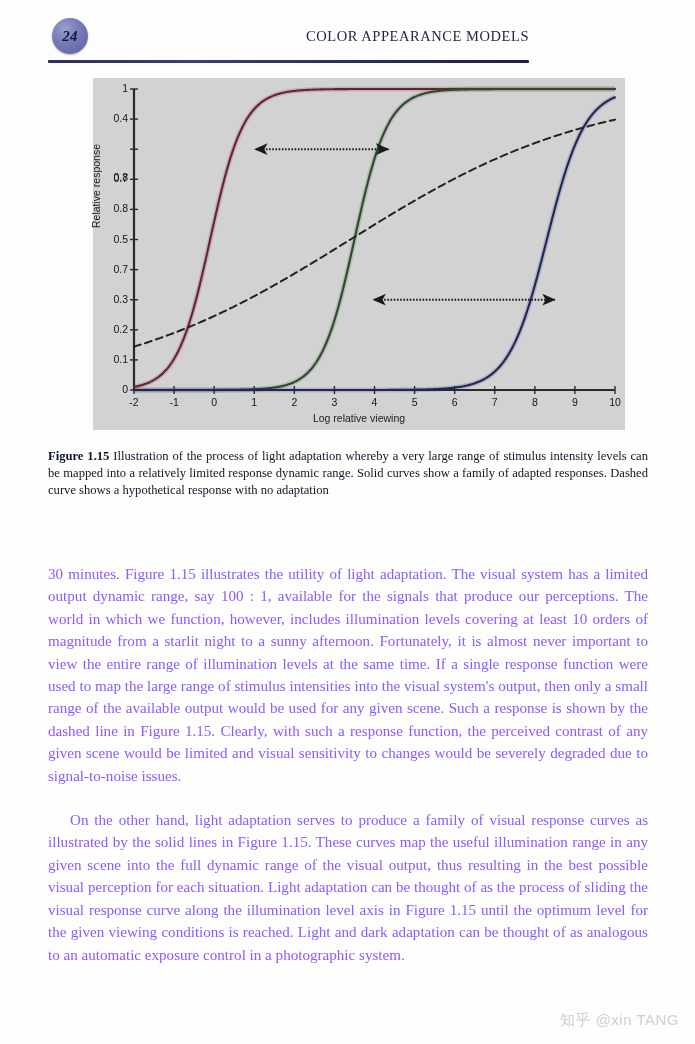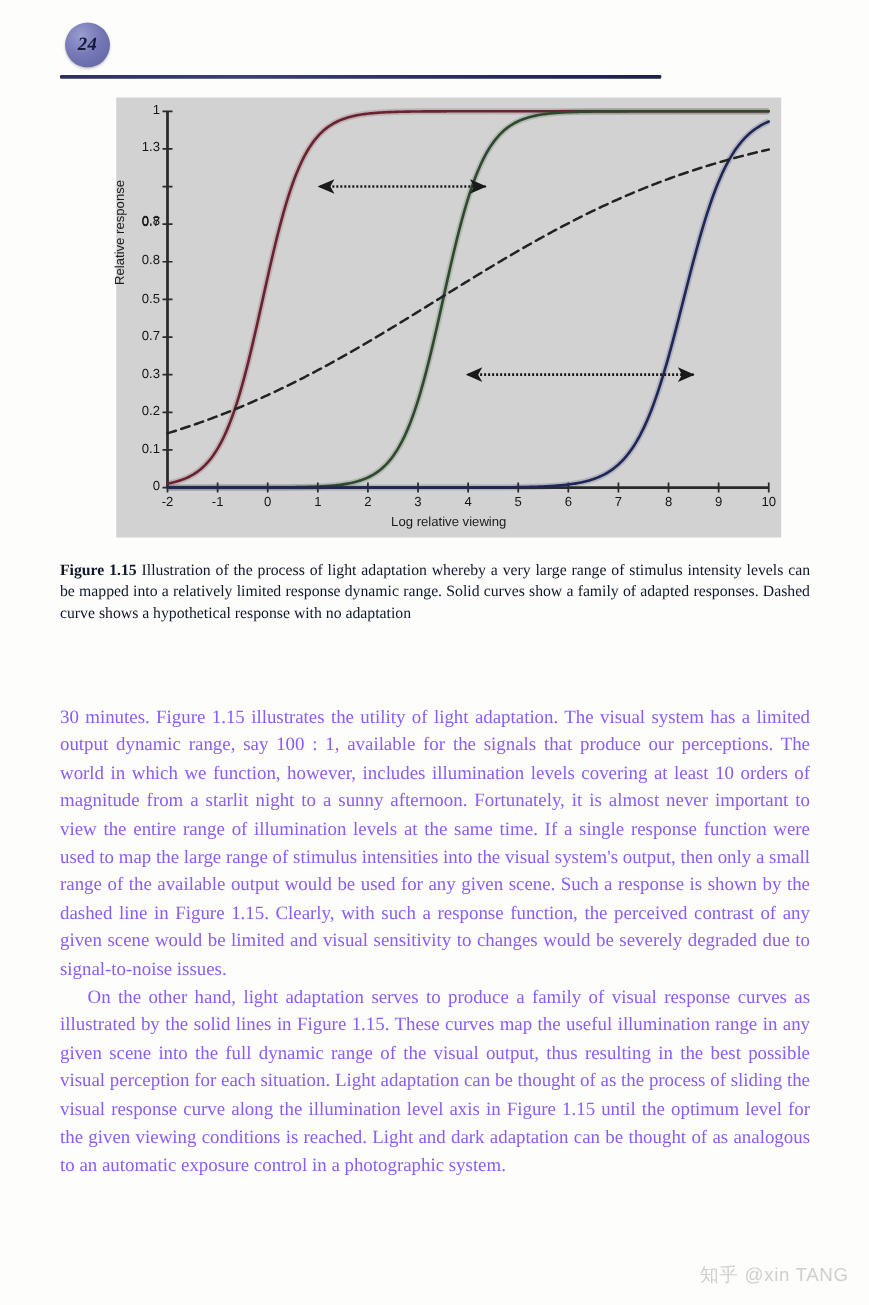--- a/index.html
+++ b/index.html
@@ -149,20 +149,21 @@
     font-size: 15.1px;
     line-height: 22.4px;
     color: #8b5cf6;
     text-align: justify;
   }
   .body-text p {
     margin: 0;
   }
   .body-text p.indent {
     text-indent: 22px;
+    margin-top: 22px;
   }
 
   
   .watermark {
     position: absolute;
     right: 16px;
     bottom: 14px;
     font-family: "Liberation Sans", sans-serif;
     font-size: 15px;
     color: #cfcfcf;
@@ -172,20 +173,21 @@
 </style>
 </head>
 <body>
 
 <div class="page">
 
   <div class="header">
     <div class="page-badge">
       <span>24</span>
     </div>
+    <div class="header-title">COLOR APPEARANCE MODELS</div>
     <div class="header-rule"></div>
   </div>
 
   <div class="figure">
     <div class="chartwrap">
       <svg id="chart-svg" width="532" height="352" viewBox="0 0 532 352">
           <line x1="41" y1="11" x2="41" y2="312" stroke="#2a2a2a" stroke-width="2.2"></line>
           <line x1="41" y1="312" x2="522" y2="312" stroke="#2a2a2a" stroke-width="2.2"></line>
           <line x1="37" y1="312" x2="45" y2="312" stroke="#2a2a2a" stroke-width="1.4"></line>
           <line x1="37" y1="281.9" x2="45" y2="281.9" stroke="#2a2a2a" stroke-width="1.4"></line>
@@ -235,21 +237,21 @@
     <div id="ytick-layer">
         <div class="tick-y" style="left: 7px; top: 305px;">0</div>
         <div class="tick-y" style="left: 7px; top: 274.9px;">0.1</div>
         <div class="tick-y" style="left: 7px; top: 244.8px;">0.2</div>
         <div class="tick-y" style="left: 7px; top: 214.7px;">0.3</div>
         <div class="tick-y" style="left: 7px; top: 184.6px;">0.7</div>
         <div class="tick-y" style="left: 7px; top: 154.5px;">0.5</div>
         <div class="tick-y" style="left: 7px; top: 124.4px;">0.8</div>
         <div class="tick-y" style="left: 7px; top: 94.3px;">0.7</div>
         <div class="tick-y" style="left: 7px; top: 64.2px; margin-top: 29px;">0.8</div>
-        <div class="tick-y" style="left: 7px; top: 34.1px;">1.3</div>
+        <div class="tick-y" style="left: 7px; top: 34.1px;">0.4</div>
         <div class="tick-y" style="left: 7px; top: 4px;">1</div>
       </div>
     <div id="xtick-layer">
         <div class="tick-x" style="left: 31px; top: 318px;">-2</div>
         <div class="tick-x" style="left: 71.0833px; top: 318px;">-1</div>
         <div class="tick-x" style="left: 111.167px; top: 318px;">0</div>
         <div class="tick-x" style="left: 151.25px; top: 318px;">1</div>
         <div class="tick-x" style="left: 191.333px; top: 318px;">2</div>
         <div class="tick-x" style="left: 231.417px; top: 318px;">3</div>
         <div class="tick-x" style="left: 271.5px; top: 318px;">4</div>

